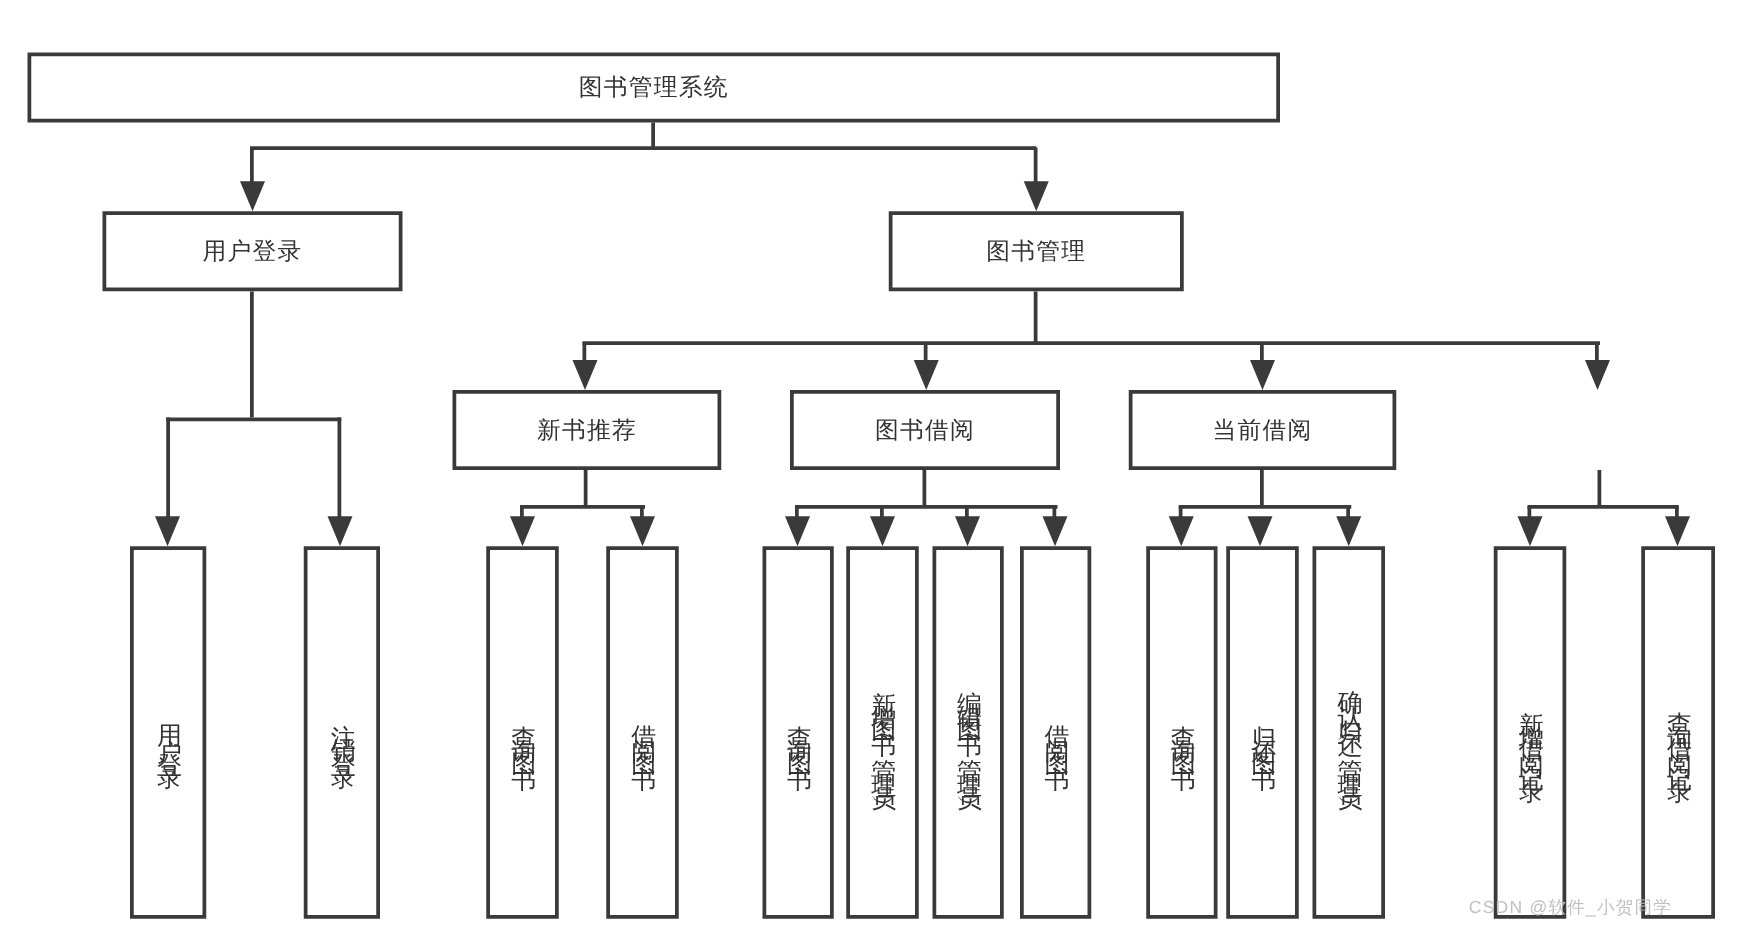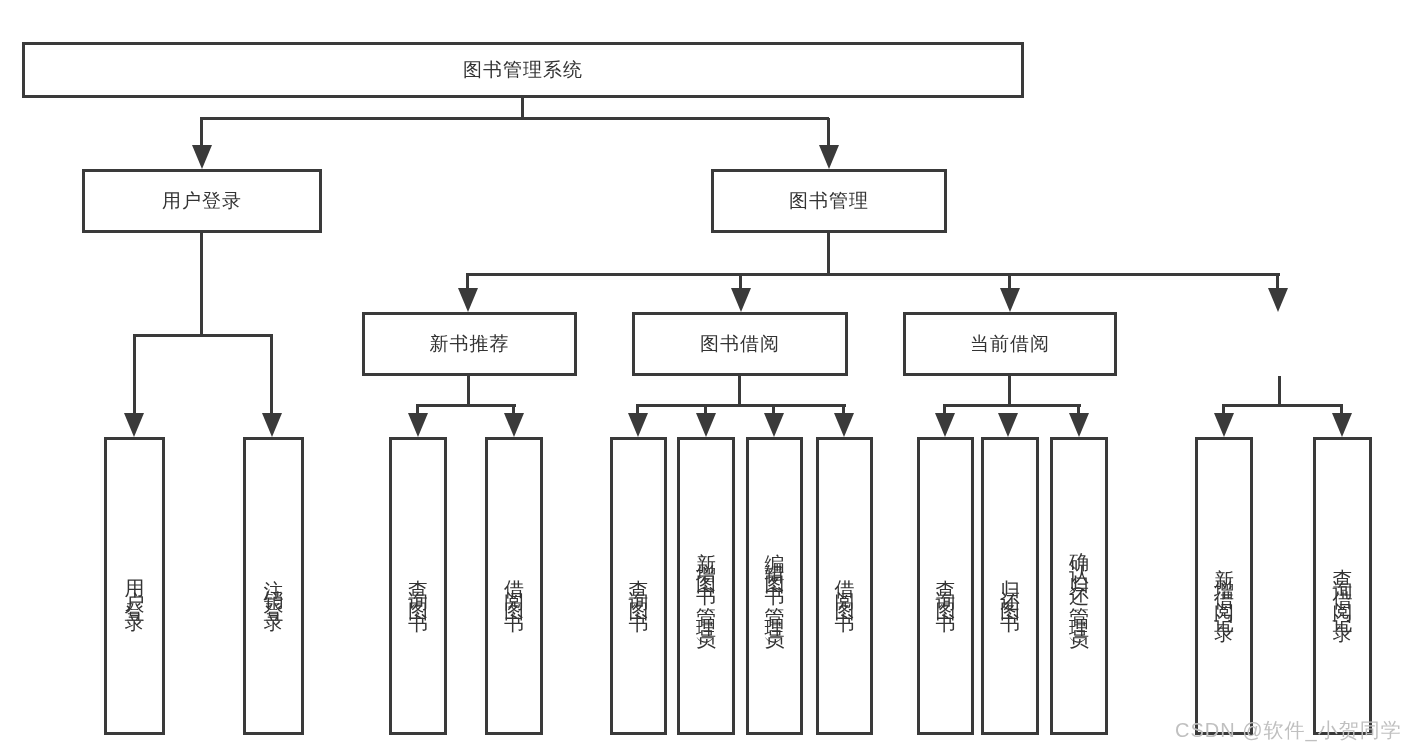--- a/index.html
+++ b/index.html
@@ -33,21 +33,21 @@
   .hl{position:absolute;height:3px;background:#3a3a3a;}
   .arr{
     position:absolute;width:0;height:0;
     border-left:10px solid transparent;
     border-right:10px solid transparent;
     border-top:24px solid #3a3a3a;
   }
   .watermark{
     position:absolute;
     left:1175px;top:717px;
-    font-size:20px;
+    font-size:14px;
     color:#c0c0c0;
     letter-spacing:1px;
     white-space:nowrap;
     z-index:5;
   }
 </style>
 </head>
 <body>
 
 <div id="stage">

